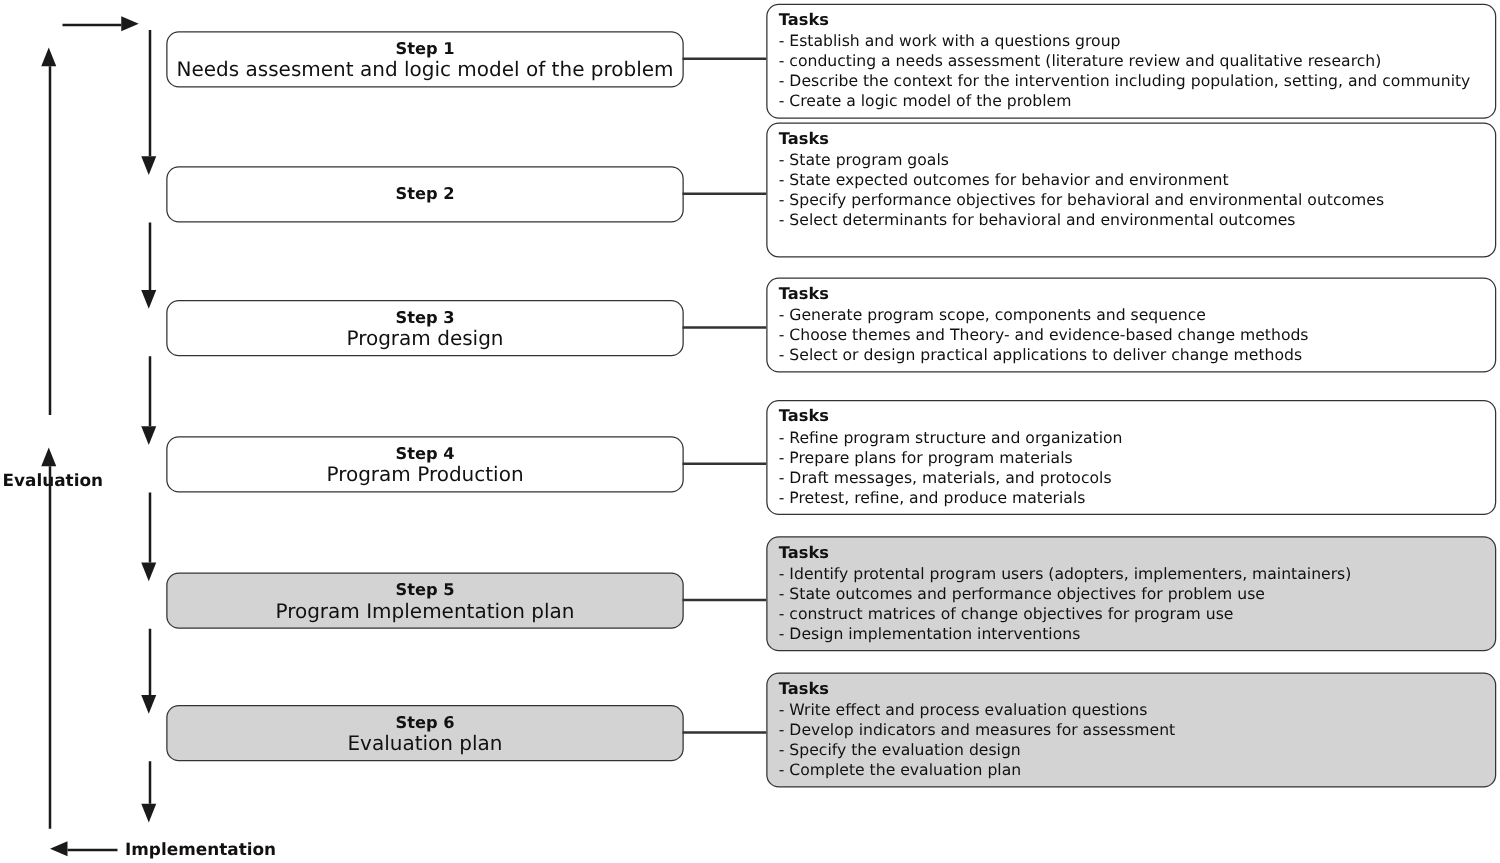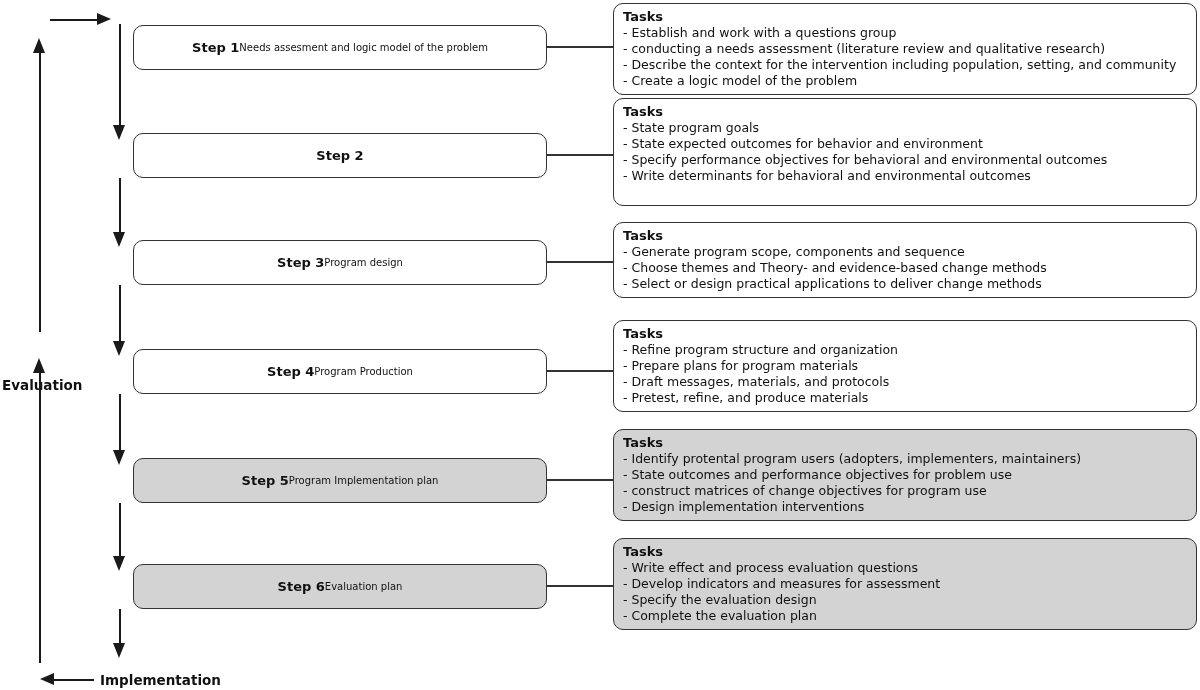--- a/index.html
+++ b/index.html
@@ -14,32 +14,32 @@
     width:1200px;height:690px;
     font-family:"DejaVu Sans","Liberation Sans",sans-serif;
     font-size:12.5px;color:#111;
     overflow:hidden;background:#fff;
   }
   
   .stepbox{
     position:absolute;left:133px;width:414px;height:45px;
     background:var(--fill);border:1.5px solid var(--border);border-radius:10px;
     box-sizing:border-box;
-    display:flex;flex-direction:row;align-items:center;justify-content:center;
+    display:flex;flex-direction:column;align-items:center;justify-content:center;
     text-align:center;line-height:16px;
   }
   .taskbox{
     position:absolute;left:613px;width:584px;
     background:var(--fill);border:1.5px solid var(--border);border-radius:10px;
     box-sizing:border-box;padding:5px 9px;line-height:16px;
     overflow:hidden;white-space:nowrap;
   }
   .shaded{background:var(--shaded);}
   .step-title,.task-header{font-weight:bold;font-size:13px;}
-  .step-sub{font-size:10px;}
+  .step-sub{font-size:16px;}
   
   .vline{position:absolute;width:1.5px;background:var(--line);}
   .hline{position:absolute;height:1.5px;background:var(--line);}
   .connector{position:absolute;left:546px;width:67px;height:1.5px;background:var(--border);}
   
   .tri{position:absolute;width:0;height:0;}
   .tri-down{border-left:6.5px solid transparent;border-right:6.5px solid transparent;border-top:15px solid var(--line);}
   .tri-up{border-left:6.5px solid transparent;border-right:6.5px solid transparent;border-bottom:15px solid var(--line);}
   .tri-right{border-top:6.5px solid transparent;border-bottom:6.5px solid transparent;border-left:14px solid var(--line);}
   .tri-left{border-top:6.5px solid transparent;border-bottom:6.5px solid transparent;border-right:14px solid var(--line);}
@@ -81,21 +81,21 @@
     <div class="tri tri-down" style="left: 113px; top: 125px;"></div>
     <div class="stepbox" style="top: 133px;">
       <div class="step-title">Step 2</div>
     </div>
     <div class="connector" style="top: 154px;"></div>
     <div class="taskbox" style="top: 98px; height: 108px;">
       <div class="task-header">Tasks</div>
       <div class="task-item">- State program goals</div>
       <div class="task-item">- State expected outcomes for behavior and environment</div>
       <div class="task-item">- Specify performance objectives for behavioral and environmental outcomes</div>
-      <div class="task-item">- Write determinants for behavioral and environmental outcomes</div>
+      <div class="task-item">- Select determinants for behavioral and environmental outcomes</div>
     </div>
     <div class="vline" style="left: 119px; top: 178px; height: 54px;"></div>
     <div class="tri tri-down" style="left: 113px; top: 232px;"></div>
     <div class="stepbox" style="top: 240px;">
       <div class="step-title">Step 3</div>
       <div class="step-sub">Program design</div>
     </div>
     <div class="connector" style="top: 261px;"></div>
     <div class="taskbox" style="top: 222px; height: 76px;">
       <div class="task-header">Tasks</div>

